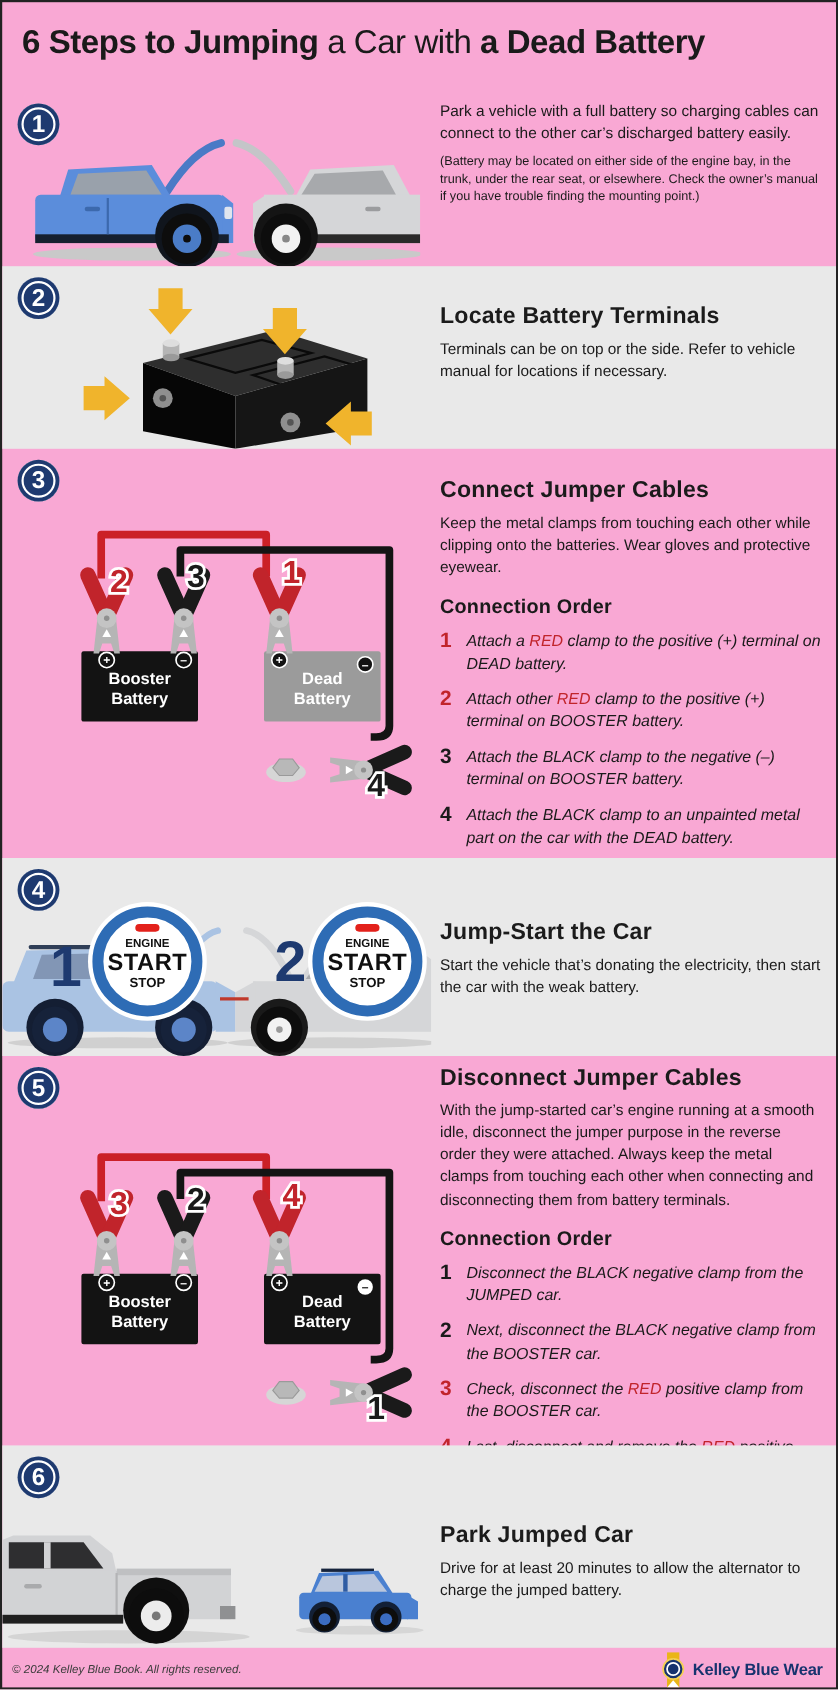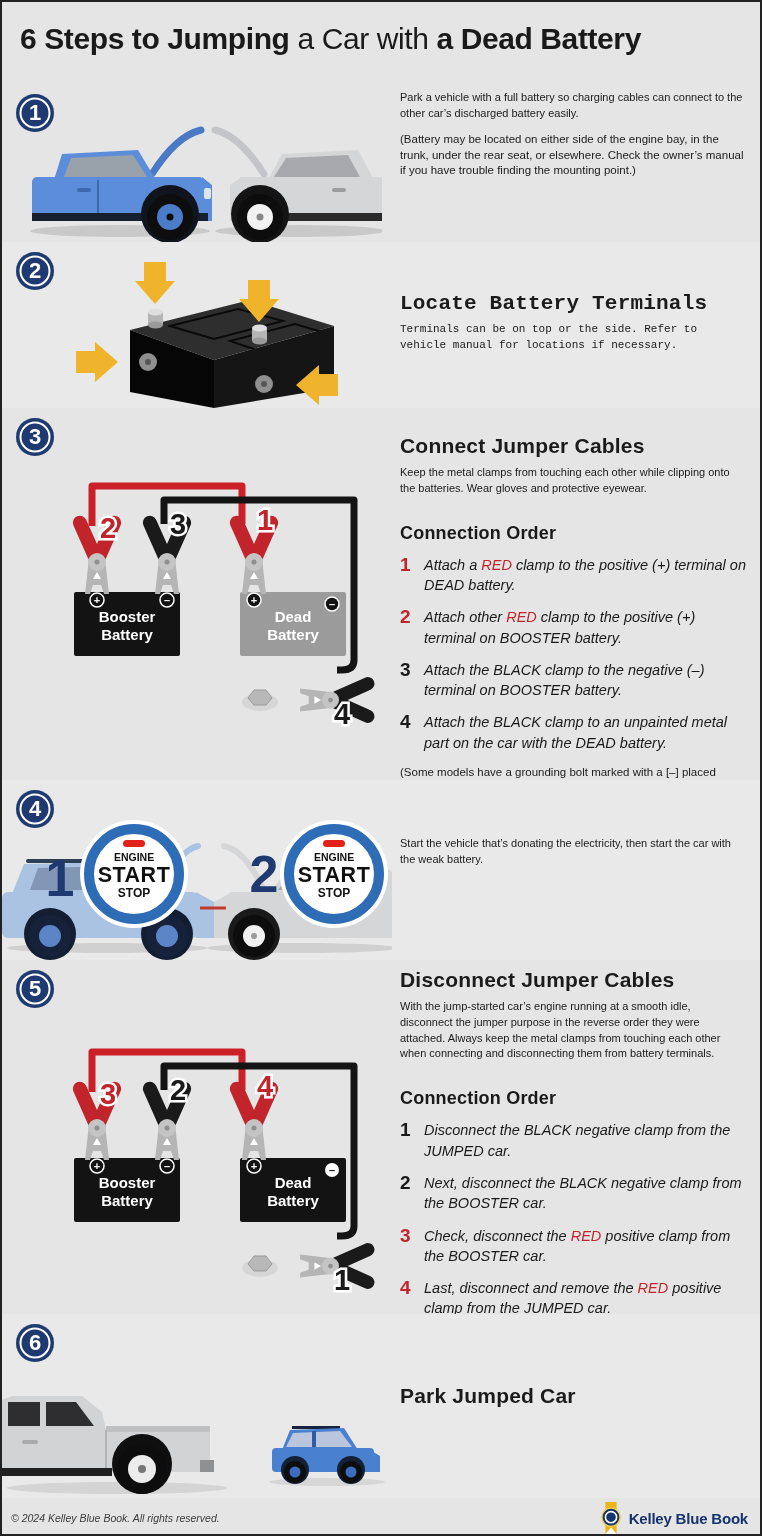--- a/index.html
+++ b/index.html
@@ -1,18 +1,18 @@
 <!DOCTYPE html>
 <html><head>
 <meta charset="utf-8">
 <style>
   * { margin:0; padding:0; box-sizing:border-box; }
   html,body { background:#ffffff; }
   body { font-family:"Liberation Sans", sans-serif; color:#1a1a1a; }
-  .page { width:762px; height:1536px; border:2px solid #222; background:#e5e5e5; overflow:hidden; }
+  .page { width:762px; height:1536px; border:2px solid #222; background:#f9a8d4; overflow:hidden; }
 
   .band { position:relative; }
   .band.gray { background:#e9e9e9; }
   .hdr   { height:82px; padding:20px 0 0 18px; }
   .hdr h1{ font-size:30px; letter-spacing:-0.4px; white-space:nowrap; }
   .hdr .b { font-weight:800; }
   .hdr .r { font-weight:500; }
 
   .s1 { height:158px; }
   .s2 { height:166px; }
@@ -23,23 +23,23 @@
 
   .badge { position:absolute; left:14px; top:10px; width:38px; height:38px; border-radius:50%;
            background:#1e3a70; color:#fff; font-weight:bold; font-size:22px;
            display:flex; align-items:center; justify-content:center; z-index:5;
            box-shadow: inset 0 0 0 3.5px #1e3a70, inset 0 0 0 5.5px #ffffff; }
 
   .art { position:absolute; left:0; top:0; }
 
   .textcol { position:absolute; left:398px; width:346px; }
   .textcol h2 { font-size:21px; font-weight:700; letter-spacing:.2px; color:#1b1b1b; margin:0 0 7px 0; }
-  .textcol p.body { font-size:11px; line-height:1.44; margin:0 0 10px 0; }
+  .textcol p.body { font-size:14px; line-height:1.44; margin:0 0 10px 0; }
   .textcol p.note { font-size:11.5px; font-weight:400; line-height:1.38; color:#1b1b1b; margin-top:2px; }
-  .textcol h3 { font-size:18px; font-weight:700; letter-spacing:.2px; margin:26px 0 11px 0; }
+  .textcol h3 { font-size:18px; font-weight:700; letter-spacing:.2px; margin:16px 0 11px 0; }
 
   .oitem { display:flex; gap:11px; margin-bottom:12px; }
   .onum  { font-weight:bold; font-size:19px; line-height:1.1; min-width:13px; }
   .otext { font-size:14.5px; line-height:1.4;font-style:italic; }
   .red   { color:#c1242b; }
   .blacknum { color:#1a1a1a; }
 
   .ftr { height:40px; display:flex; align-items:center; justify-content:space-between; padding:0 12px 0 9px; }
   .copyright { font-size:10.5px; color:#3c3c3c;font-style:italic; }
   .brand { display:flex; align-items:center; gap:6px; }
@@ -129,21 +129,21 @@
         <circle cx="262" cy="142" r="9" fill="#8f8f8f"></circle>
           <circle cx="262" cy="142" r="3" fill="#555555"></circle>
       </g>
       <g>
         <use href="#arrowD" transform="translate(153,52)"></use>
         <use href="#arrowD" transform="translate(257,70)"></use>
         <use href="#arrowD" transform="translate(106,120) rotate(-90)"></use>
         <use href="#arrowD" transform="translate(304,143) rotate(90)"></use>
       </g>
     </svg>
-    <div class="textcol" style="top:50px;font-family:Liberation Mono, monospace;">
+    <div class="textcol" style="top:34px;">
       <h2>Locate Battery Terminals</h2>
       <p class="body">Terminals can be on top or the side. Refer to vehicle manual for locations if necessary.</p>
     </div>
   </div>
 
   <div class="band s3">
     <div class="badge">3</div>
     <svg class="art" width="380" height="372" viewBox="0 0 380 372">
       <defs>
         <g id="clampShape">
@@ -268,20 +268,21 @@
       <g transform="translate(332,94)">
         <circle r="54" fill="#ffffff"></circle>
         <circle r="45" fill="none" stroke="#2e6cb5" stroke-width="10"></circle>
         <rect x="-11" y="-34" width="22" height="7" rx="3.5" fill="#e3211b"></rect>
         <text class="eng1" y="-13">ENGINE</text>
         <text class="eng2" y="8">START</text>
         <text class="eng3" y="23">STOP</text>
       </g>
     </svg>
     <div class="textcol" style="top:56px;">
+      <h2>Jump-Start the Car</h2>
       <p class="body">Start the vehicle that’s donating the electricity, then start the car with the weak battery.</p>
     </div>
   </div>
 
   <div class="band s5">
     <div class="badge">5</div>
     <svg class="art" style="top:14px;" width="380" height="340" viewBox="0 0 380 340">
       <g>
         <path d="M90,118 L90,78 L240,78 L240,116" stroke="#cb2027" stroke-width="7" fill="none" stroke-linejoin="round"></path>
         <path d="M162,116 L162,92 L352,92 L352,252 Q352,262 340,262 L335,262" stroke="#141414" stroke-width="7" fill="none" stroke-linejoin="round"></path>
@@ -380,29 +381,30 @@
         <circle cx="293" cy="156" r="14" fill="#132036"></circle>
         <circle cx="293" cy="158" r="11" fill="#0d0d0d"></circle>
         <circle cx="293" cy="158" r="5.5" fill="#3b6cc0"></circle>
         <circle cx="349" cy="156" r="14" fill="#132036"></circle>
         <circle cx="349" cy="158" r="11" fill="#0d0d0d"></circle>
         <circle cx="349" cy="158" r="5.5" fill="#3b6cc0"></circle>
       </g>
     </svg>
     <div class="textcol" style="top:70px;">
       <h2>Park Jumped Car</h2>
+      <p class="body">Drive for at least 20 minutes to allow the alternator to charge the jumped battery.</p>
     </div>
   </div>
 
   <div class="ftr">
     <span class="copyright">© 2024 Kelley Blue Book. All rights reserved.</span>
     <span class="brand">
       <svg width="24" height="32" viewBox="0 0 30 40">
         <rect x="8" y="0" width="14" height="40" fill="#eab517"></rect>
         <polygon points="8,40 15,32 22,40" fill="#ffffff"></polygon>
         <circle cx="15" cy="19" r="11.5" fill="#17336e" stroke="#f3cf53" stroke-width="2"></circle>
         <circle cx="15" cy="19" r="7" fill="none" stroke="#ffffff" stroke-width="2"></circle>
       </svg>
-      <span class="brand-text">Kelley Blue Book</span>
+      <span class="brand-text">Kelley Blue Wear</span>
     </span>
   </div>
 
 </div>
 
 </body></html>

